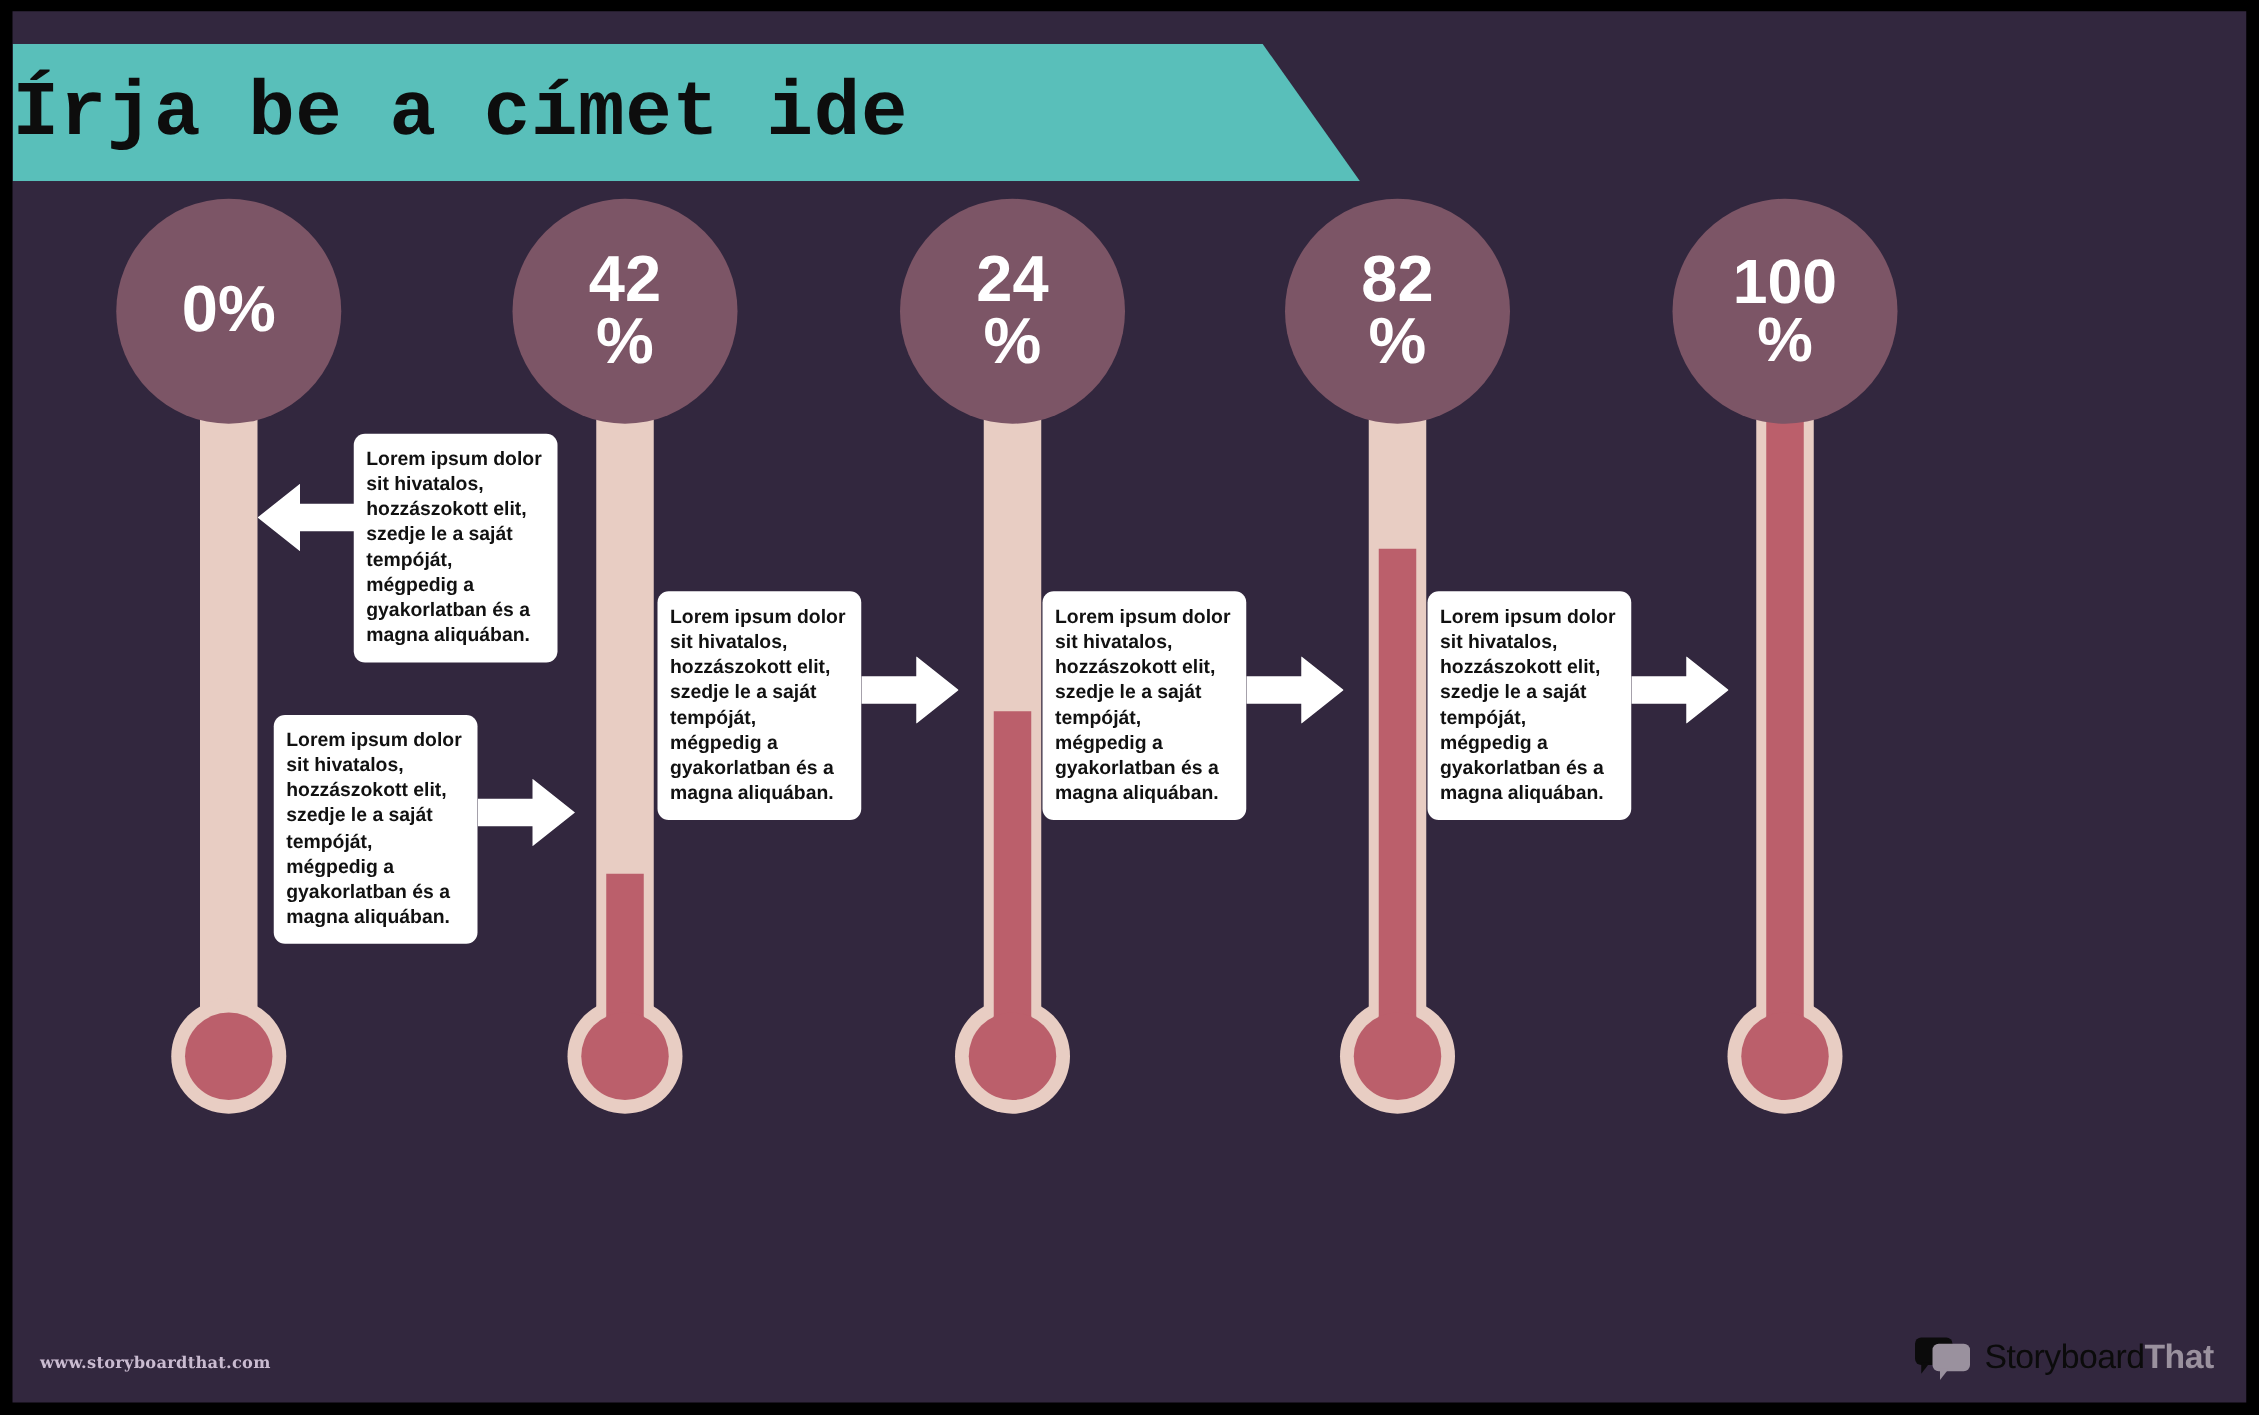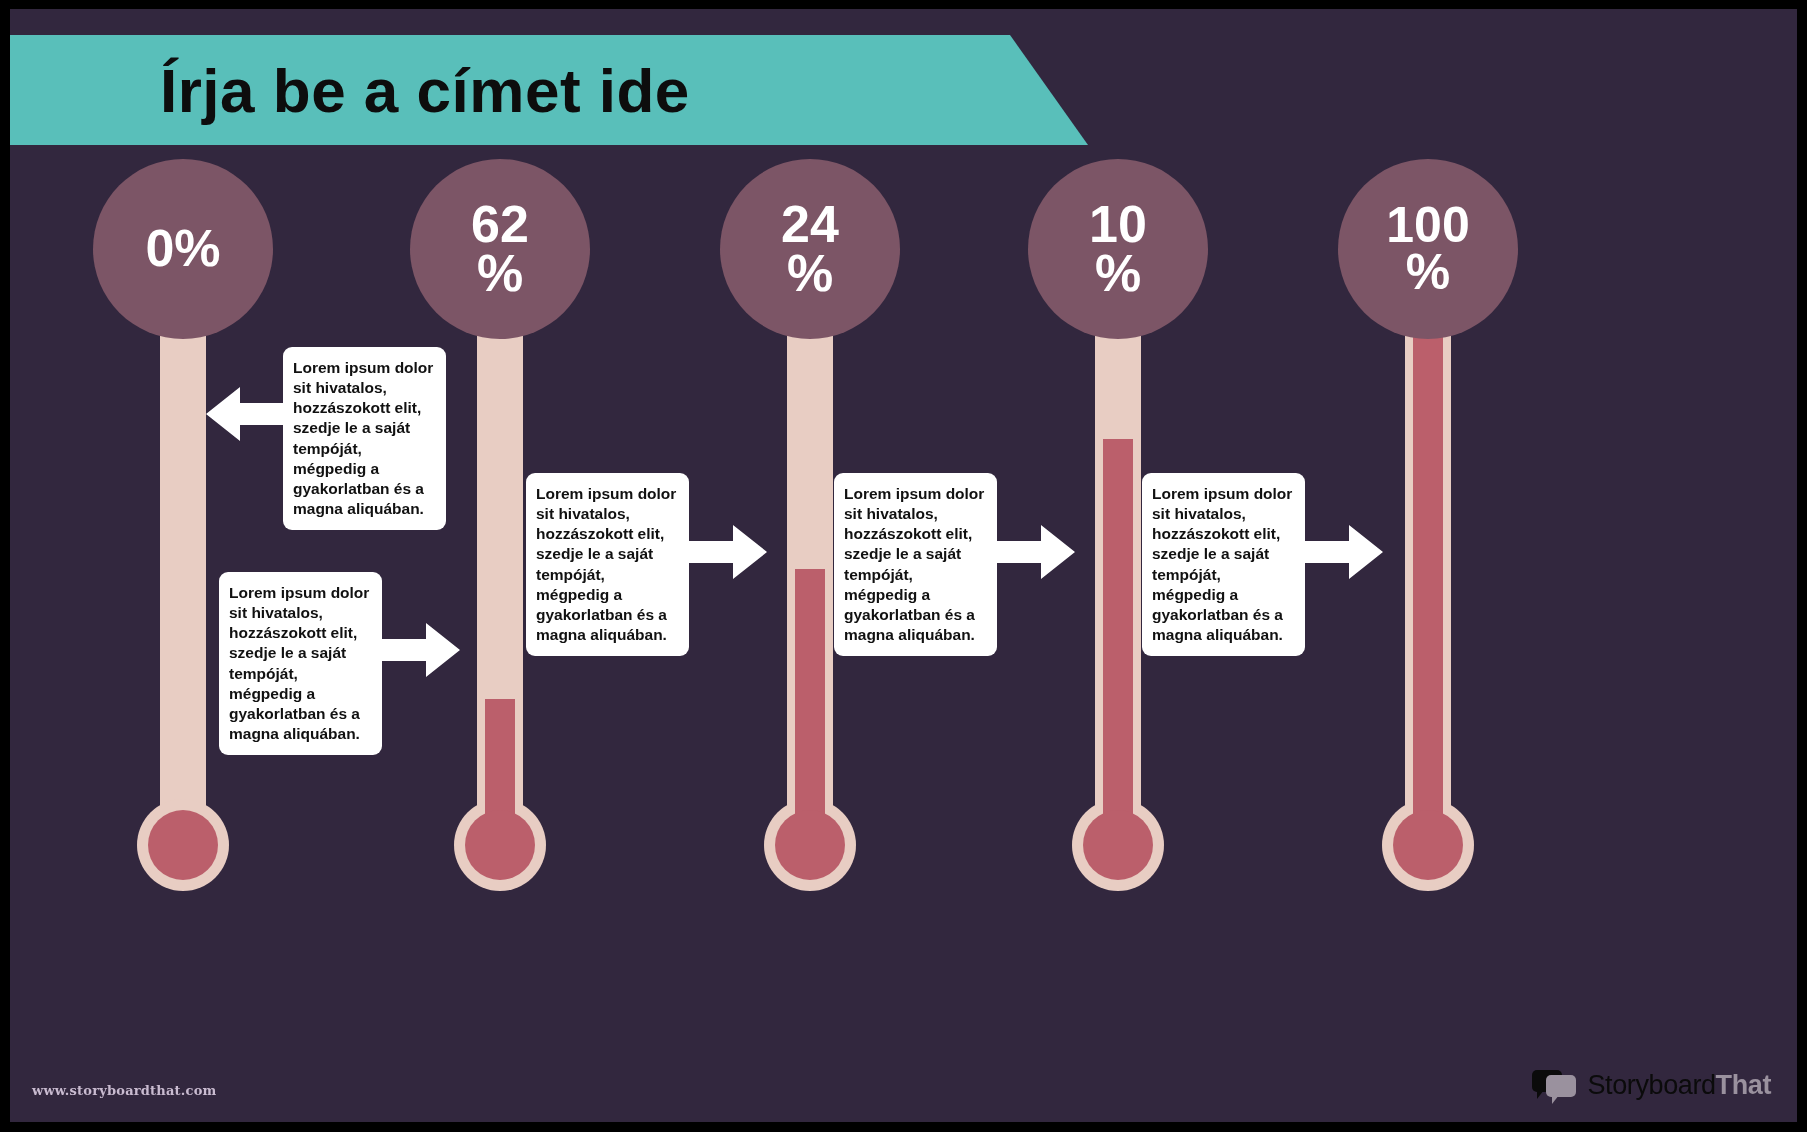--- a/index.html
+++ b/index.html
@@ -27,22 +27,21 @@
   #title-banner {
     position:absolute;
     left:0px; top:26px;
     width:1078px; height:110px;
     background:#59BFBA;
     clip-path: polygon(0 0, 1000px 0, 1078px 110px, 0 110px);
     display:flex;
     align-items:center;
   }
   #title-text {
-    margin-left:150px;
-    font-family:Liberation Sans, sans-serif;
+    font-family:Liberation Mono, monospace;
     font-weight:700;
     font-size:62px;
     color:#0d0d0d;
     letter-spacing:0.5px;
     white-space:nowrap;
   }
 
   
   .thermo {
     position:absolute;
@@ -192,41 +191,41 @@
         <div class="circle-label">0%</div>
       </div>
       <div class="tube"></div>
       <div class="fill" style="top:670px; height:0px;"></div>
       <div class="bulb-ring"></div>
       <div class="bulb"></div>
     </div>
 
     <div class="thermo" style="left:400px;">
       <div class="circle">
-        <div class="circle-label">62 %</div>
+        <div class="circle-label">42 %</div>
       </div>
       <div class="tube"></div>
       <div class="fill" style="top:540px; height:130px;"></div>
       <div class="bulb-ring"></div>
       <div class="bulb"></div>
     </div>
 
     <div class="thermo" style="left:710px;">
       <div class="circle">
         <div class="circle-label">24 %</div>
       </div>
       <div class="tube"></div>
       <div class="fill" style="top:410px; height:260px;"></div>
       <div class="bulb-ring"></div>
       <div class="bulb"></div>
     </div>
 
     <div class="thermo" style="left:1018px;">
       <div class="circle">
-        <div class="circle-label">10 %</div>
+        <div class="circle-label">82 %</div>
       </div>
       <div class="tube"></div>
       <div class="fill" style="top:280px; height:390px;"></div>
       <div class="bulb-ring"></div>
       <div class="bulb"></div>
     </div>
 
     <div class="thermo" style="left:1328px;">
       <div class="circle">
         <div class="circle-label wide">100 %</div>

